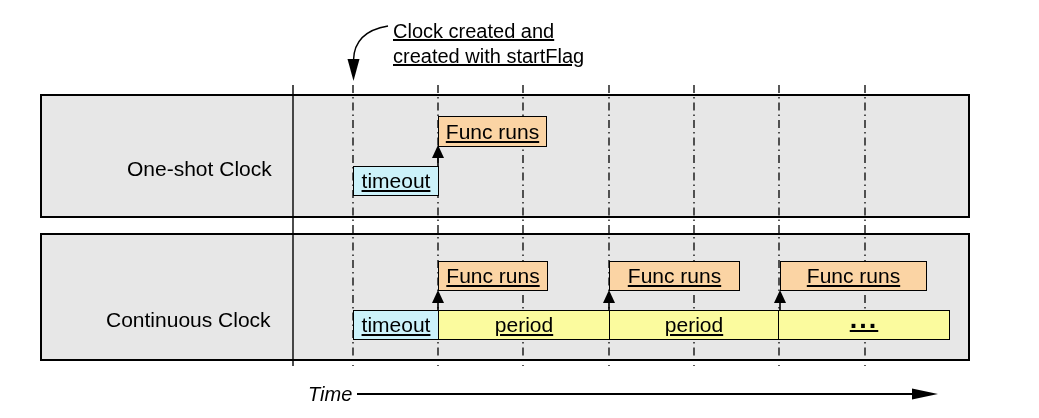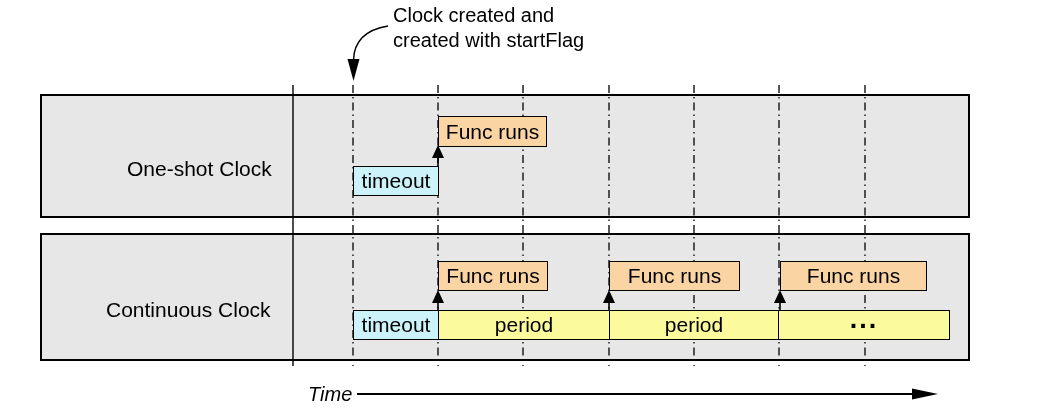--- a/index.html
+++ b/index.html
@@ -18,43 +18,43 @@
     position:absolute;left:40px;width:930px;background:var(--row-fill);
     border:2px solid #000;box-sizing:border-box;z-index:1;
   }
   #row-oneshot{top:94px;height:124px;}
   #row-continuous{top:233px;height:128px;}
   .rowlabel{
     position:absolute;transform:translateY(-50%);font-size:21px;
     white-space:nowrap;z-index:2;margin-top:12px;
   }
   #label-oneshot{left:127px;top:157px;}
-  #label-continuous{left:106px;top:298px;}
+  #label-continuous{left:106px;top:308px;}
   .lines{position:absolute;left:0;top:0;z-index:2;pointer-events:none;}
   .box{
     position:absolute;box-sizing:border-box;border:1.6px solid #000;
     display:flex;align-items:center;justify-content:center;
-    font-size:21px;z-index:3;white-space:nowrap;
+    font-size:21px;z-index:3;white-space:nowrap;text-decoration:underline;
   }
   .timeout{background:var(--timeout-fill);}
   .func{background:var(--func-fill);}
   .period{background:var(--period-fill);}
   #r1-timeout{left:353px;top:166px;width:86px;height:30px;}
   #r1-func{left:438px;top:116px;width:109px;height:31px;}
   #r2-func1{left:438px;top:261px;width:110px;height:30px;}
   #r2-func2{left:609px;top:261px;width:131px;height:30px;}
   #r2-func3{left:780px;top:261px;width:147px;height:30px;}
   #r2-timeout{left:353px;top:310px;width:86px;height:30px;}
   #r2-period1{left:438px;top:310px;width:172px;height:30px;}
   #r2-period2{left:609px;top:310px;width:170px;height:30px;}
   #r2-dots{left:778px;top:310px;width:172px;height:30px;}
   #r2-dots span{font-weight:bold;font-size:27px;letter-spacing:2px;transform:translateY(-6px);}
   .annotation{
-    position:absolute;left:393px;top:3px;font-size:20px;line-height:25px;
-    z-index:2;white-space:nowrap;
+    position:absolute;left:393px;top:19px;font-size:20px;line-height:25px;
+    z-index:2;white-space:nowrap;text-decoration:underline;
   }
   .time-label{
     position:absolute;left:308px;top:394px;transform:translateY(-50%);
     font-size:20px;z-index:2;white-space:nowrap;font-style:italic;
   }
 </style>
 </head>
 <body>
 
 <div class="canvas">

